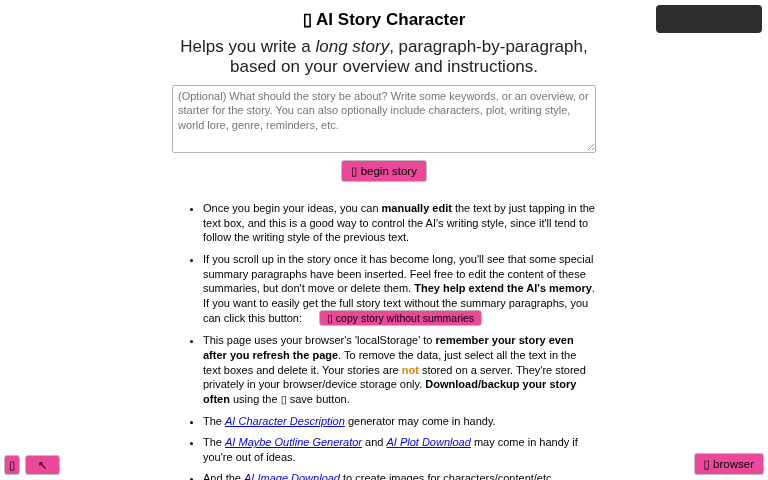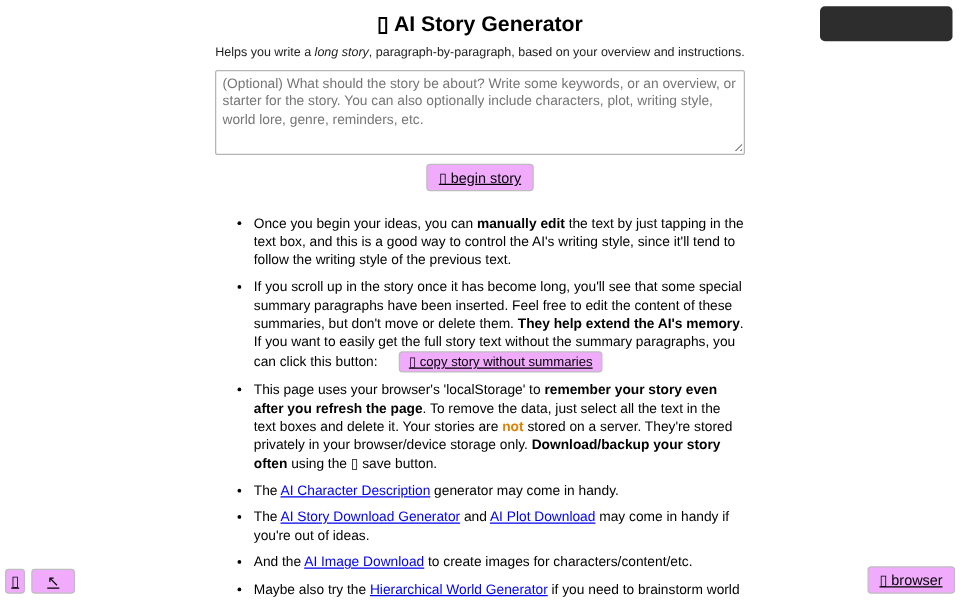--- a/index.html
+++ b/index.html
@@ -9,59 +9,58 @@
     background: #ffffff;
     font-family: "Liberation Sans", sans-serif;
     color: #000;
   }
   .container { width: 424px; margin: 0 auto; position: relative; }
   h1.page-title {
     font-size: 17px; font-weight: bold;
     text-align: center; margin: 9px 0 7px 0;
   }
   .subtitle {
-    font-size: 10px; color: #222; text-align: center;
+    font-size: 17px; color: #222; text-align: center;
     margin: 0 0 8px 0;
   }
   .textarea-wrap { position: relative; }
   textarea.story-input {
     width: 100%; height: 68px; box-sizing: border-box;
     font: 11px/1.3 "Liberation Sans", sans-serif;
     color: #000; padding: 3px 5px;
     border: 1px solid #b5b5b5; border-radius: 2px;
     resize: none; outline: none; display: block;
   }
   textarea.story-input::placeholder { color: #757575; opacity: 1; }
   .resize-grip {
     position: absolute; right: 2px; bottom: 3px;
     width: 9px; height: 9px;
     background: repeating-linear-gradient(135deg, transparent, transparent 2px, #999 2px, #999 3px);
     clip-path: polygon(100% 0, 100% 100%, 0 100%);
     pointer-events: none;
   }
   .btn {
     display: inline-block;
-    background: #f0abfc;
+    background: #ec4899;
     border: 1px solid #bdbdbd;
     border-radius: 3px;
     font: 11.5px "Liberation Sans", sans-serif;
     color: #000;
     padding: 3px 9px;
     cursor: pointer;
-    text-decoration: underline;
   }
   .btn-row { text-align: center; margin: 7px 0 0 0; }
   ul.tips {
     font-size: 11px; line-height: 1.33;
     margin: 19px 0 0 0; padding: 0 0 0 31px;
     width: 392px;
   }
   ul.tips li { margin-bottom: 7px; }
   ul.tips li::marker { color: #000; }
-  a.lnk { color: #0000EE; text-decoration: underline; cursor: pointer; }
+  a.lnk { color: #0000EE; text-decoration: underline; cursor: pointer; font-style: italic; }
   b.orange { color: #e08000; }
   .inline-btn {
     font-size: 10.5px; padding: 1px 7px; margin-left: 14px;
     vertical-align: baseline;
   }
   .dark-banner {
     position: absolute; top: 5px; right: 6px;
     width: 106px; height: 28px;
     background: #2d2d2d; border-radius: 4px;
     cursor: pointer;
@@ -70,38 +69,38 @@
   .corner-right { position: absolute; right: 4px; bottom: 5px; }
   .btn.square { padding: 2px 4px; min-width: 12px; }
   .btn.arrow { padding: 2px 12px; }
 </style>
 </head>
 <body>
 
 <div class="dark-banner"></div>
 
 <div class="container">
-  <h1 class="page-title">▯ AI Story Generator</h1>
+  <h1 class="page-title">▯ AI Story Character</h1>
   <div class="subtitle"><span>Helps you write a </span><i>long story</i><span>, paragraph-by-paragraph, based on your overview and instructions.</span></div>
 
   <div class="textarea-wrap">
     <textarea class="story-input" placeholder="(Optional) What should the story be about? Write some keywords, or an overview, or starter for the story. You can also optionally include characters, plot, writing style, world lore, genre, reminders, etc." style=""></textarea>
     <div class="resize-grip"></div>
   </div>
 
   <div class="btn-row">
     <button class="btn">▯ begin story</button>
   </div>
 
   <ul class="tips">
       <li><span>Once you begin your ideas, you can </span><b>manually edit</b><span> the text by just tapping in the text box, and this is a good way to control the AI's writing style, since it'll tend to follow the writing style of the previous text.</span></li>
       <li><span>If you scroll up in the story once it has become long, you'll see that some special summary paragraphs have been inserted. Feel free to edit the content of these summaries, but don't move or delete them. </span><b>They help extend the AI's memory</b><span>. If you want to easily get the full story text without the summary paragraphs, you can click this button: </span><button class="btn inline-btn">▯ copy story without summaries</button></li>
       <li><span>This page uses your browser's 'localStorage' to </span><b>remember your story even after you refresh the page</b><span>. To remove the data, just select all the text in the text boxes and delete it. Your stories are </span><b class="orange">not</b><span> stored on a server. They're stored privately in your browser/device storage only. </span><b>Download/backup your story often</b><span> using the ▯ save button.</span></li>
       <li><span>The </span><a class="lnk" href="#">AI Character Description</a><span> generator may come in handy.</span></li>
-      <li><span>The </span><a class="lnk" href="#">AI Story Download Generator</a><span> and </span><a class="lnk" href="#">AI Plot Download</a><span> may come in handy if you're out of ideas.</span></li>
+      <li><span>The </span><a class="lnk" href="#">AI Maybe Outline Generator</a><span> and </span><a class="lnk" href="#">AI Plot Download</a><span> may come in handy if you're out of ideas.</span></li>
       <li><span>And the </span><a class="lnk" href="#">AI Image Download</a><span> to create images for characters/content/etc.</span></li>
       <li><span>Maybe also try the </span><a class="lnk" href="#">Hierarchical World Generator</a><span> if you need to brainstorm world building ideas.</span></li>
     </ul>
 
 </div>
 
 <div class="corner-left">
   <button class="btn square">▯</button>
   <button class="btn arrow">↖</button>
 </div>

